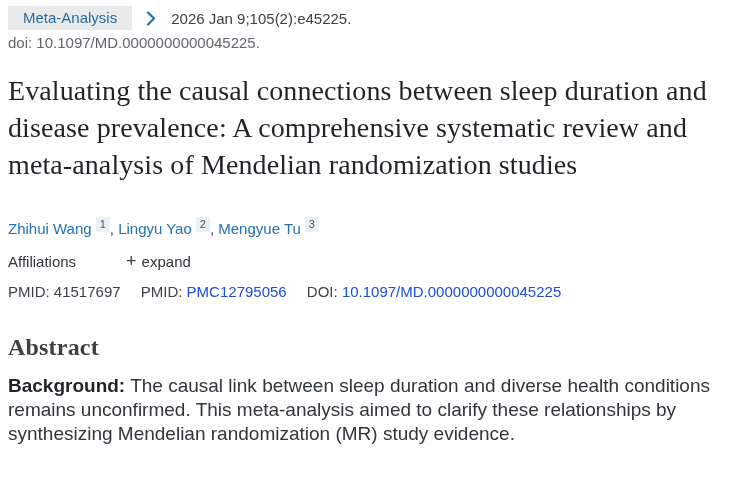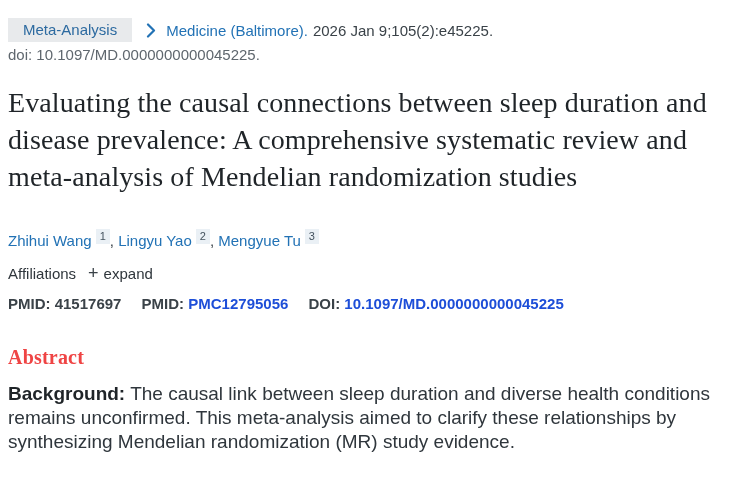--- a/index.html
+++ b/index.html
@@ -1,21 +1,21 @@
 <!DOCTYPE html>
 <html><head>
 <meta charset="utf-8">
 <style>
   * { margin: 0; padding: 0; box-sizing: border-box; }
   html, body { width: 750px; height: 500px; background: #ffffff; overflow: hidden; }
   body {
     font-family: "Liberation Sans", "DejaVu Sans", sans-serif;
     color: #3a4248;
   }
-  .page { padding: 17px 10px 0 8px; }
+  .page { padding: 5px 10px 0 8px; }
 
   
   .top-row { display: flex; align-items: center; margin-top: 1px; }
   .pub-type-badge {
     background: #e8eaec;
     color: #2c6aa0;
     font-size: 15px;
     padding: 3px 15px 4px 15px;
     cursor: pointer;
     white-space: nowrap;
@@ -49,41 +49,41 @@
     font-size: 11px;
     line-height: 13px;
     padding: 1px 4px;
     margin-left: 4px;
     vertical-align: 6px;
     cursor: pointer;
   }
   .author-sep { color: #3a4248; }
 
   
-  .affiliations-row { margin-top: 16px; font-size: 15px; display: flex; align-items: center; color: #2f363c; }
+  .affiliations-row { margin-top: 16px; font-size: 15px; display: flex; align-items: center; color: #2f363c; gap: 38px; }
   .expand-btn {
     display: inline-flex; align-items: center;
     border: none; background: transparent; cursor: pointer;
     font-family: inherit; font-size: 15px; color: #2f363c;
     margin-left: 12px; padding: 0;
   }
   .plus-glyph { font-size: 18px; line-height: 15px; margin-right: 5px; font-weight: 400; color: #3a4248; }
 
   
   .ids-row { margin-top: 13px; font-size: 15px; color: #3a4248; }
-  .ids-row .id-group { margin-right: 16px; font-weight: bold; }
+  .ids-row .id-group { margin-right: 16px; }
   .id-label { color: #3a4248; }
   .id-link { color: #1d4ed8; text-decoration: none; cursor: pointer; }
 
   
   .abstract-heading {
     font-family: "Liberation Serif", "DejaVu Serif", serif;
     font-weight: 700;
-    font-size: 20px;
-    color: #ef4444;
+    font-size: 24px;
+    color: #404040;
     margin-top: 34px;
     letter-spacing: 0.2px;
   }
   .abstract-para {
     margin-top: 13px;
     font-size: 19px;
     line-height: 24px;
     max-width: 712px;
     color: #2f363c;
   }
@@ -94,21 +94,20 @@
 
 <div class="page">
 
   <div class="top-row">
     <span class="pub-type-badge">Meta-Analysis</span>
     <span class="chevron-wrap">
       <svg width="10" height="15" viewBox="0 0 10 15">
         <polyline points="2,1.5 8,7.5 2,13.5" fill="none" stroke="#2272b5" stroke-width="2.2" stroke-linecap="round" stroke-linejoin="round"></polyline>
       </svg>
     </span>
-    <a class="journal-link">Medicine (Baltimore).</a>
     <span class="citation-text">2026 Jan 9;105(2):e45225.</span>
   </div>
 
   <div class="doi-line">doi: 10.1097/MD.0000000000045225.</div>
 
   <h1 class="article-title">Evaluating the causal connections between sleep duration and disease prevalence: A comprehensive systematic review and meta-analysis of Mendelian randomization studies</h1>
 
   <div class="authors">
     <a class="author-link">Zhihui Wang</a><sup class="author-sup">1</sup><span class="author-sep">, </span>
     <a class="author-link">Lingyu Yao</a><sup class="author-sup">2</sup><span class="author-sep">, </span>

